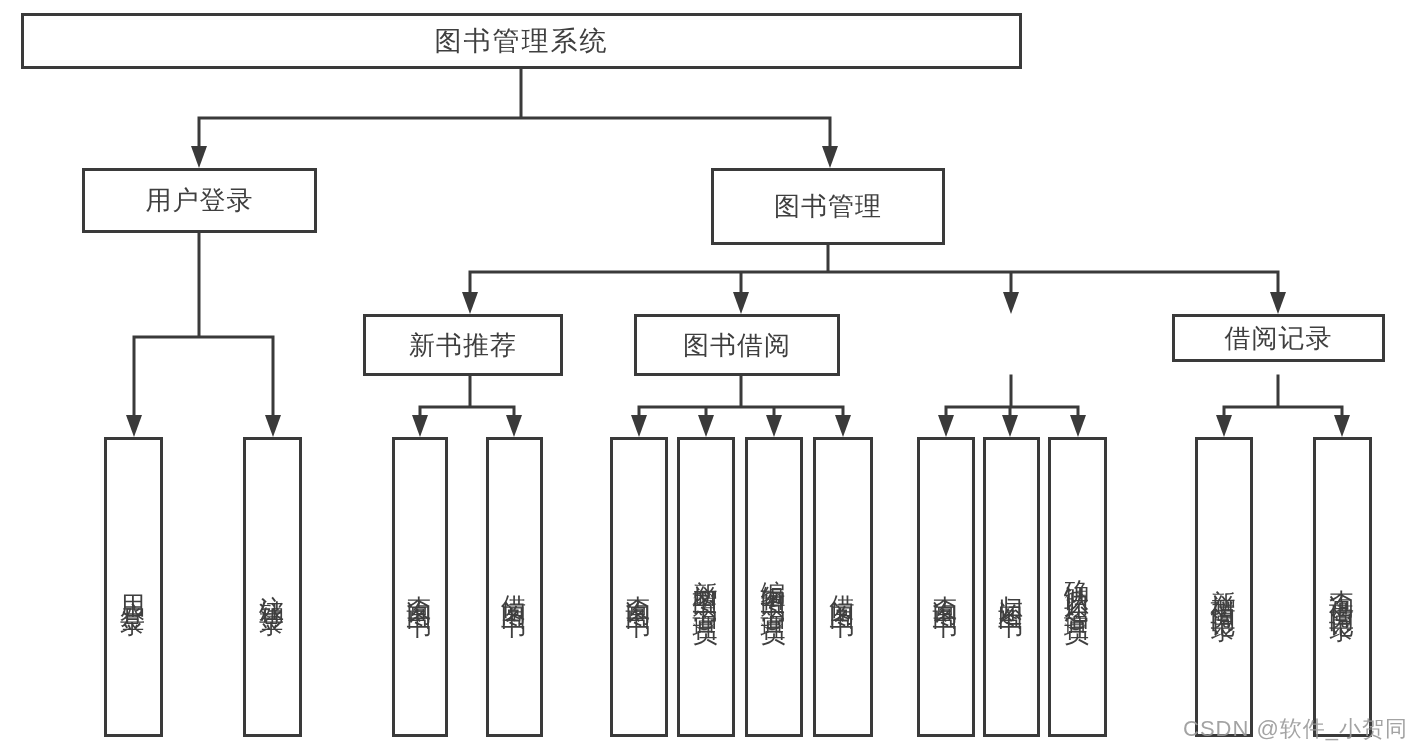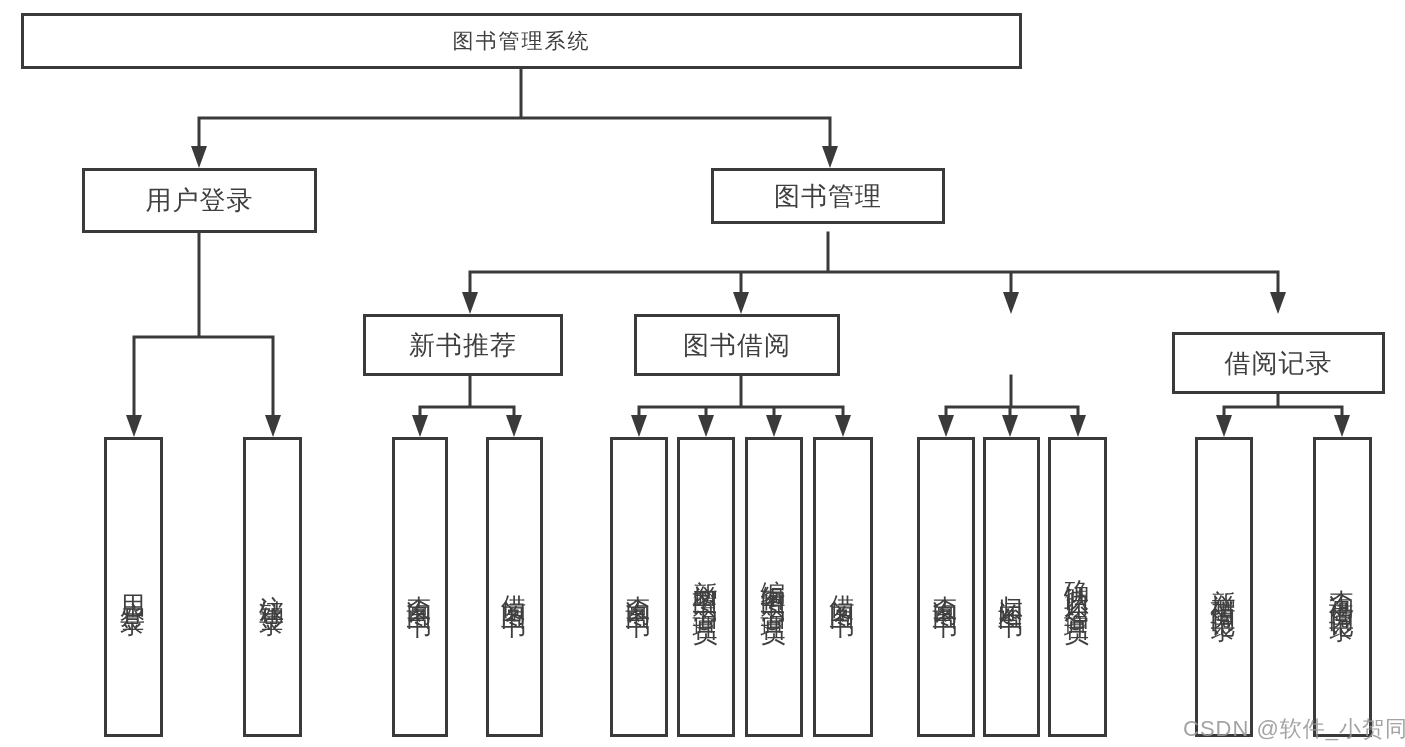--- a/index.html
+++ b/index.html
@@ -8,35 +8,35 @@
     font-family:"Liberation Sans","DejaVu Sans",sans-serif;color:#3f3f3f;
   }
   .edges{position:absolute;left:0;top:0;}
   .edge-line{fill:none;stroke:#3a3a3a;stroke-width:3;stroke-linecap:square;}
   .arrowhead{fill:#3a3a3a;stroke:none;}
   .hbox,.vbox{
     position:absolute;background:#ffffff;border:3px solid #3a3a3a;box-sizing:border-box;
     display:flex;align-items:center;justify-content:center;white-space:nowrap;
   }
   .hbox{font-size:26px;letter-spacing:1px;}
-  .root{font-size:21px;letter-spacing:2px;}
+  .root{font-size:27px;letter-spacing:2px;}
   .vbox{
     writing-mode:vertical-rl;text-orientation:mixed;
     font-size:25px;letter-spacing:6px;top:437px;height:300px;
   }
   
   #n-root{left:21px;top:13px;width:1001px;height:56px;}
   
   #n-user-login{left:82px;top:168px;width:235px;height:65px;}
-  #n-book-mgmt{left:711px;top:168px;width:234px;height:56px;}
+  #n-book-mgmt{left:711px;top:168px;width:234px;height:77px;}
   
   #n-new-book{left:363px;top:314px;width:200px;height:62px;}
   #n-book-borrow{left:634px;top:314px;width:206px;height:62px;}
   #n-current-borrow{left:905px;top:314px;width:213px;height:62px;}
-  #n-borrow-records{left:1172px;top:332px;width:213px;height:62px;}
+  #n-borrow-records{left:1172px;top:314px;width:213px;height:48px;}
   
   #l-user-login{left:104px;width:59px;}
   #l-logout{left:243px;width:59px;}
   #l-query-1{left:392px;width:56px;}
   #l-borrow-1{left:486px;width:57px;}
   #l-query-2{left:610px;width:58px;}
   #l-add-book{left:677px;width:58px;}
   #l-edit-book{left:745px;width:58px;}
   #l-borrow-2{left:813px;width:60px;}
   #l-query-3{left:917px;width:58px;}

